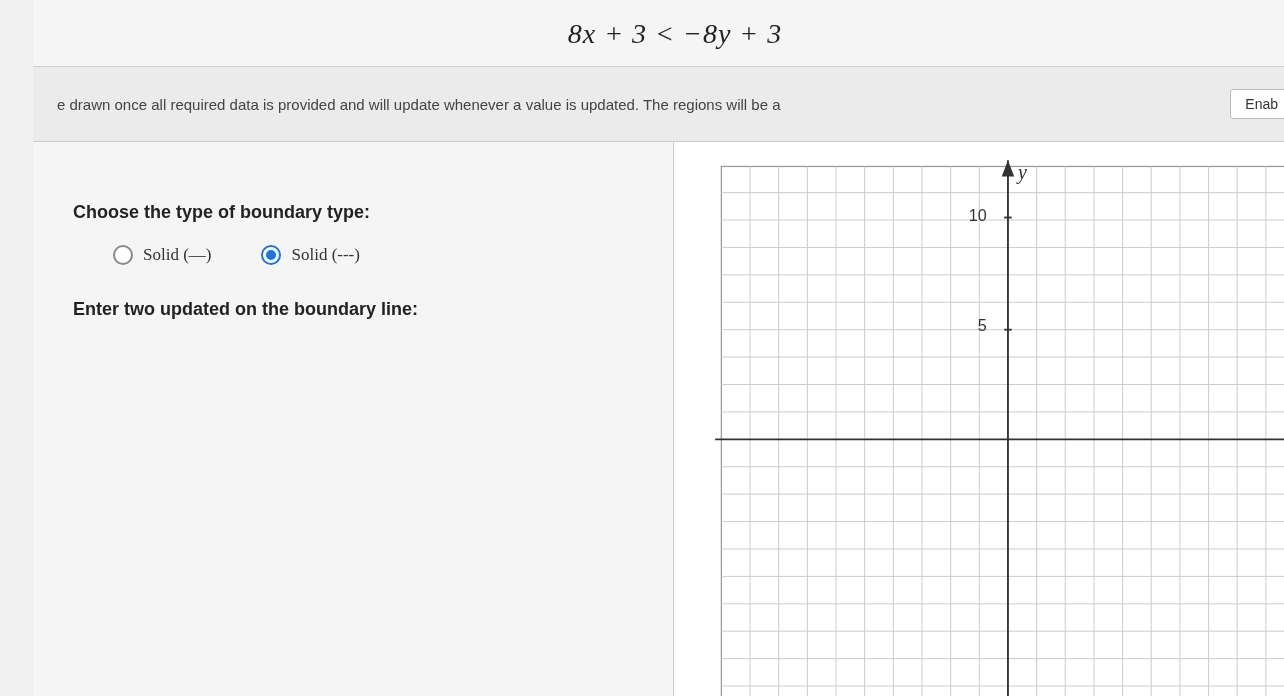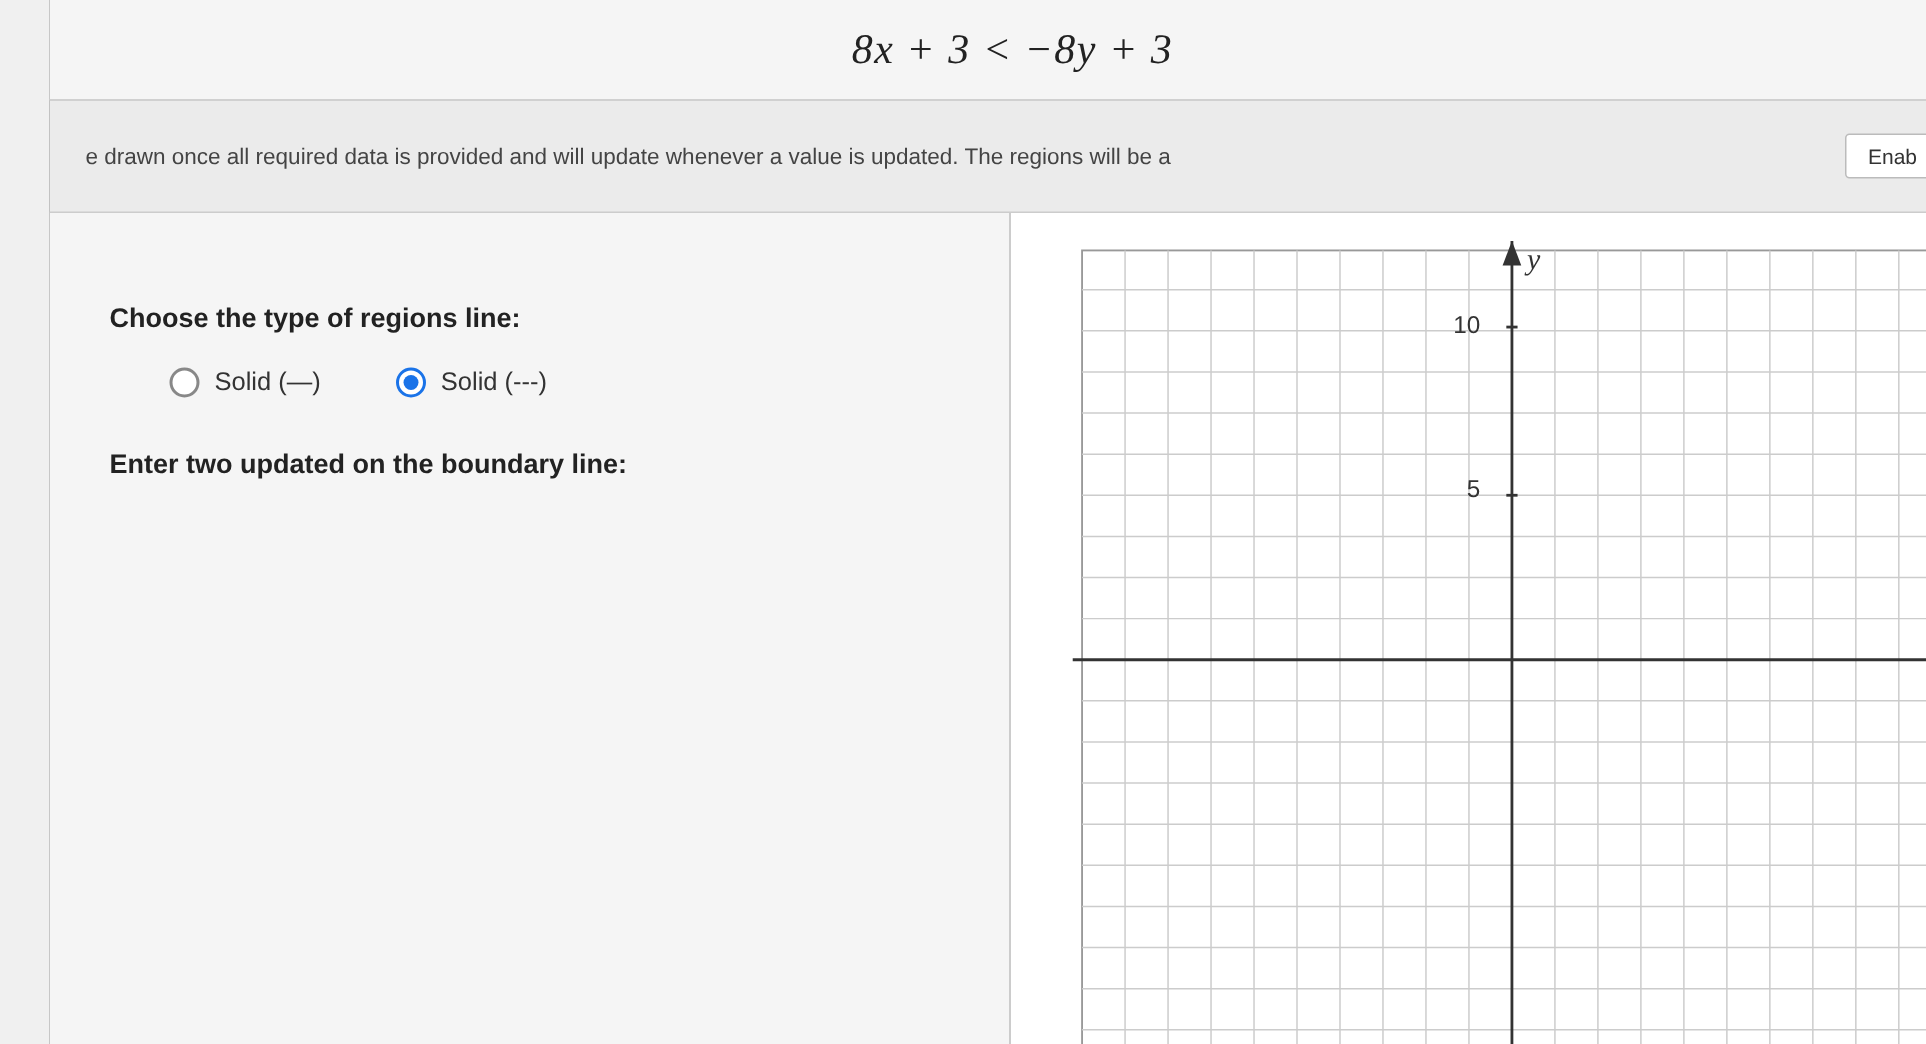--- a/index.html
+++ b/index.html
@@ -103,21 +103,21 @@
       gap: 50px;
       padding-left: 40px;
     }
 
     .radio-option {
       display: flex;
       align-items: center;
       gap: 10px;
       font-size: 17px;
       color: #333;
-      font-family: Liberation Sans, sans-serif;
+      font-family: Liberation Serif, serif;
       cursor: pointer;
     }
 
     .radio-circle {
       width: 20px;
       height: 20px;
       border-radius: 50%;
       border: 2px solid #666;
       display: flex;
       align-items: center;
@@ -186,21 +186,21 @@
   <div class="info-bar">
     <span class="info-text">e drawn once all required data is provided and will update whenever a value is updated. The regions will be a</span>
     <button class="enable-btn">Enab</button>
   </div>
 
   <div class="main-content">
 
     <div class="left-panel">
 
       <div class="boundary-section">
-        <div class="section-title">Choose the type of regions line:</div>
+        <div class="section-title">Choose the type of boundary type:</div>
         <div class="radio-group">
 
           <label class="radio-option">
             <div class="radio-circle unselected"></div>
             <span>Solid (—)</span>
           </label>
 
           <label class="radio-option">
             <div class="radio-circle selected"></div>
             <span>Solid (---)</span>

